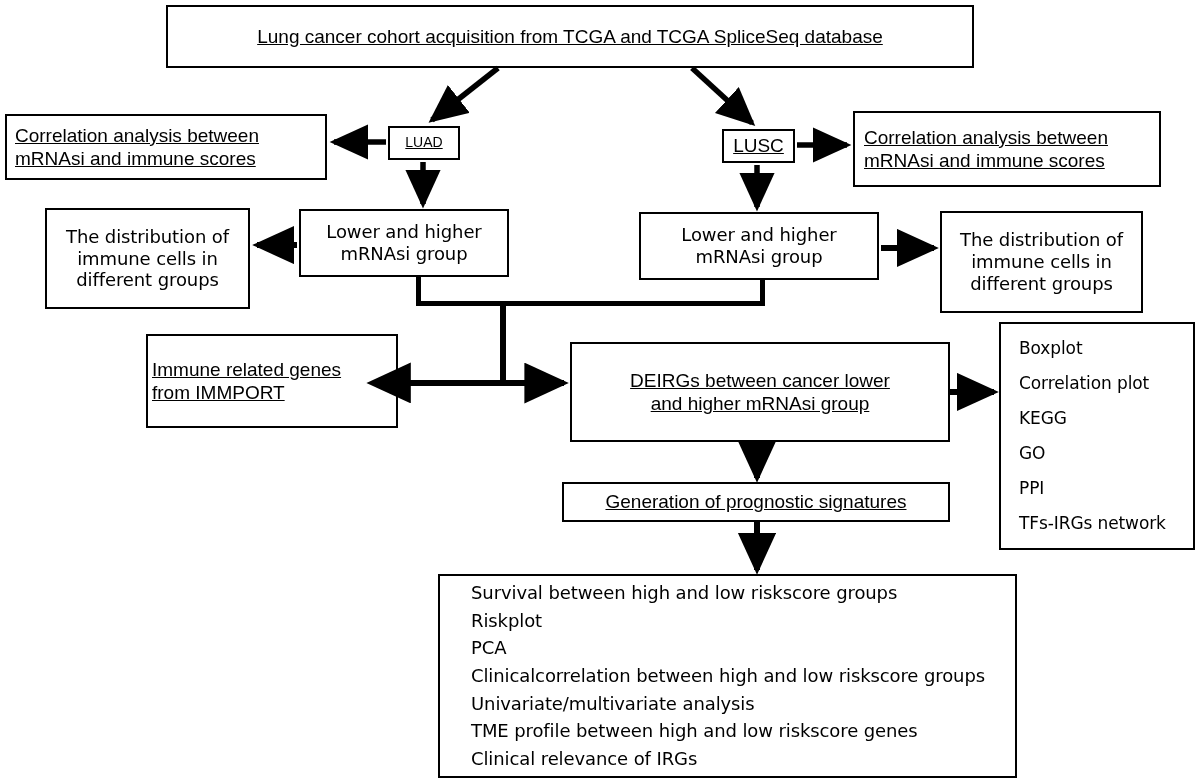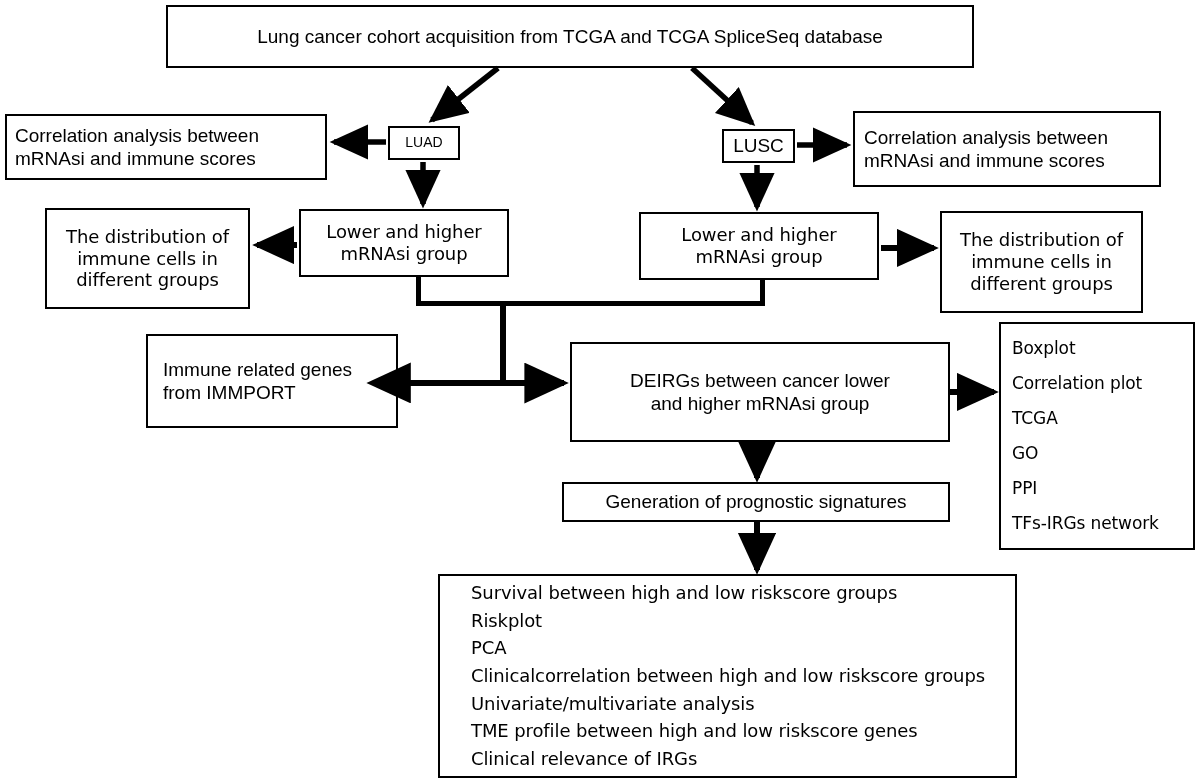--- a/index.html
+++ b/index.html
@@ -27,21 +27,21 @@
     justify-content: center;
     text-align: center;
     line-height: 1.22;
     color: #000000;
   }
   .box.left-align {
     align-items: flex-start;
     text-align: left;
   }
   
-  .ff-arial { font-family: "Liberation Sans", sans-serif; }
+  .ff-arial { font-family: "Liberation Sans", sans-serif; text-decoration: underline; }
   .ff-humanist { font-family: "DejaVu Sans", sans-serif; letter-spacing: -0.1px; }
 
   .line {
     position: absolute;
     background: #000000;
   }
   .arrow-svg {
     position: absolute;
     overflow: visible;
     pointer-events: none;
@@ -147,38 +147,38 @@
   </svg>
 
   <div class="line" style="left:416px; top:277px; width:5px; height:28px;"></div>
 
   <div class="line" style="left:760px; top:280px; width:5px; height:25px;"></div>
 
   <div class="line" style="left:416px; top:301px; width:349px; height:5px;"></div>
 
   <div class="line" style="left:500px; top:301px; width:6px; height:82px;"></div>
 
-  <div class="box ff-arial left-align" style="left:146px; top:334px; width:252px; height:94px; font-size:19px; padding-left:15px;">
+  <div class="box ff-arial left-align" style="left:146px; top:334px; width:252px; height:94px; font-size:19px; padding-left:4px;">
     <span class="listline">Immune related genes</span>
     <span class="listline">from IMMPORT</span>
   </div>
 
   <div class="box ff-arial" style="left:570px; top:342px; width:380px; height:100px; font-size:19px;">
     <span class="listline">DEIRGs between cancer lower</span>
     <span class="listline">and higher mRNAsi group</span>
   </div>
 
   <svg class="arrow-svg" style="left:0px; top:0px; width:1200px; height:784px;">
     <line x1="406" y1="383" x2="564" y2="383" stroke="#000000" stroke-width="6" marker-start="url(#ahe)" marker-end="url(#ahs)"></line>
   </svg>
 
-  <div class="box ff-humanist left-align" style="left:999px; top:322px; width:196px; height:228px; font-size:17px; padding-left:11px; justify-content:space-evenly;">
+  <div class="box ff-humanist left-align" style="left:999px; top:322px; width:196px; height:228px; font-size:17px; padding-left:18px; justify-content:space-evenly;">
     <span class="listline">Boxplot</span>
     <span class="listline">Correlation plot</span>
-    <span class="listline">TCGA</span>
+    <span class="listline">KEGG</span>
     <span class="listline">GO</span>
     <span class="listline">PPI</span>
     <span class="listline">TFs-IRGs network</span>
   </div>
 
   <svg class="arrow-svg" style="left:0px; top:0px; width:1200px; height:784px;">
     <line x1="950" y1="392" x2="994" y2="392" stroke="#000000" stroke-width="6" marker-end="url(#ah)"></line>
   </svg>
 
   <div class="box ff-arial" style="left:562px; top:482px; width:388px; height:40px; font-size:19px;">

